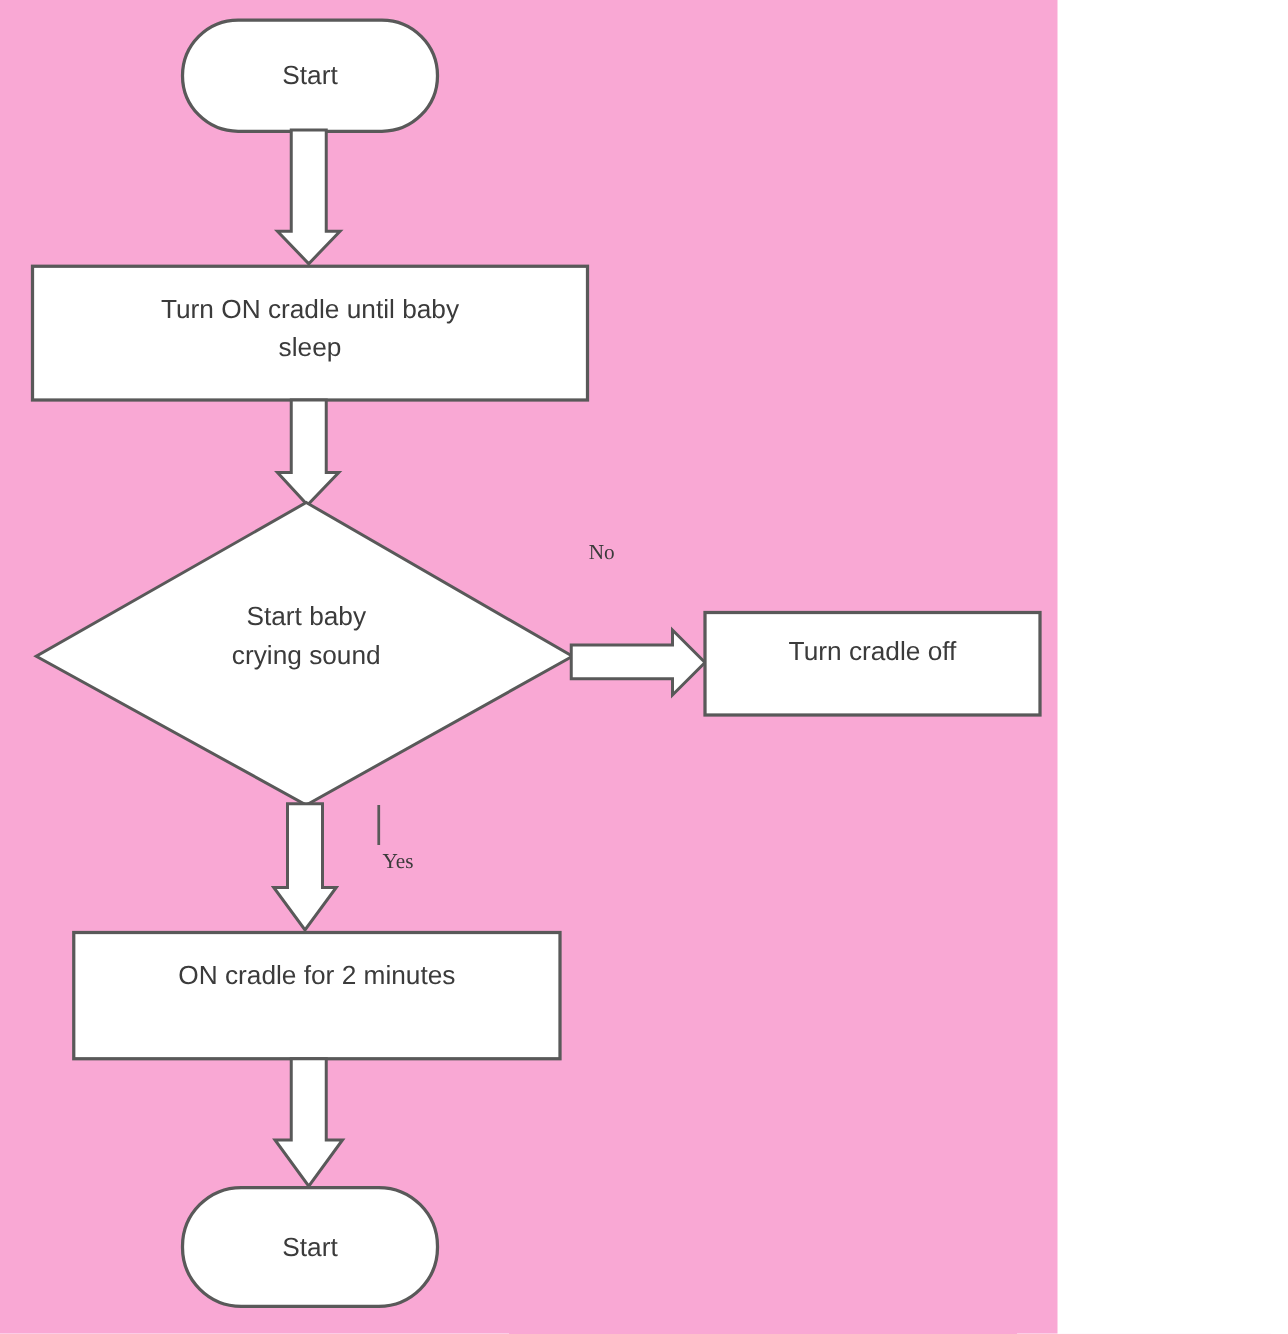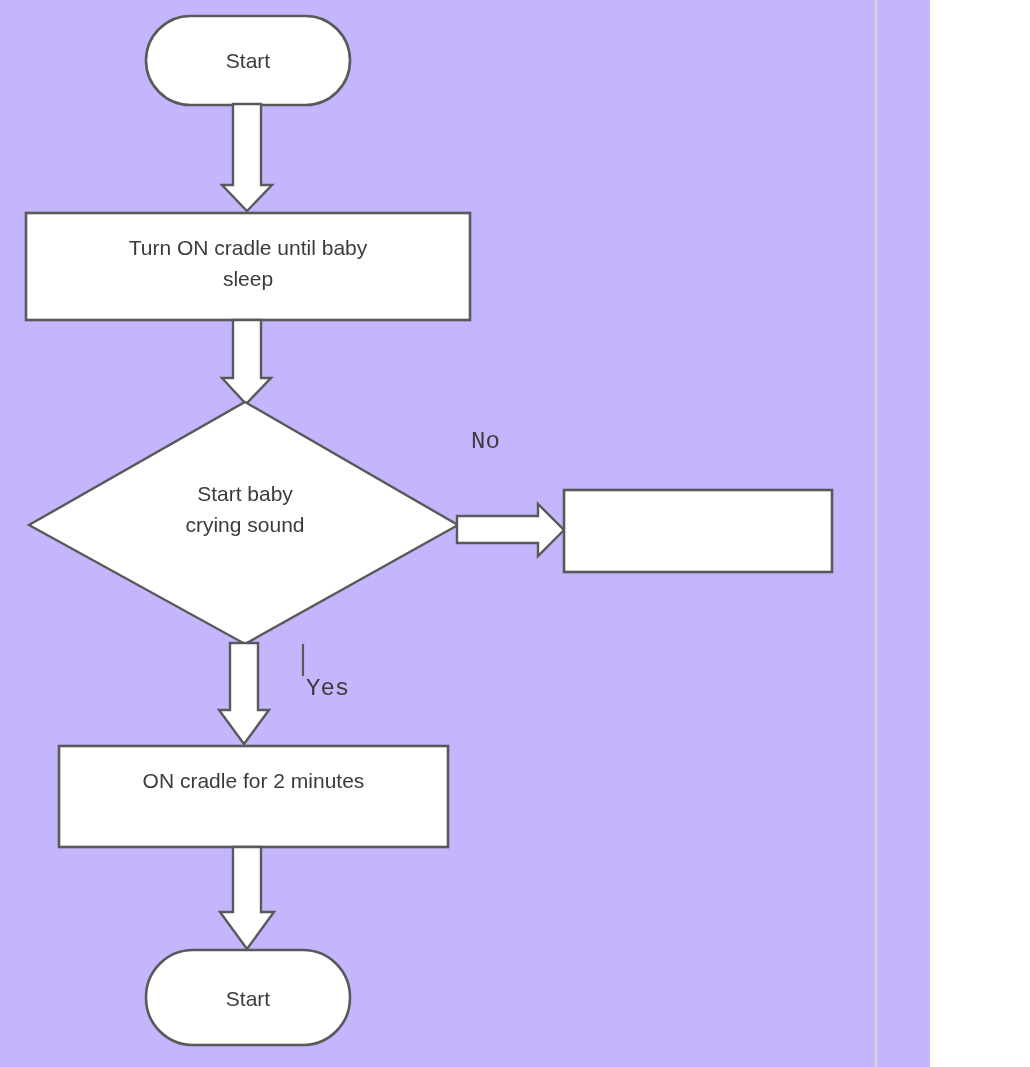--- a/index.html
+++ b/index.html
@@ -6,23 +6,23 @@
   html, body {
     margin: 0;
     padding: 0;
     background: #ffffff;
   }
   body {
     font-family: "Liberation Sans", sans-serif;
   }
   #canvas {
     position: relative;
-    width: 930px;
+    width: 846px;
     height: 1067px;
-    background: #c4b5fd;
+    background: #f9a8d4;
     overflow: hidden;
   }
   #flow-svg {
     position: absolute;
     left: 0;
     top: 0;
     width: 1030px;
     height: 1067px;
   }
   .node-label {
@@ -32,22 +32,22 @@
     font-family: "Liberation Sans", sans-serif;
     font-size: 21px;
     line-height: 31px;
     letter-spacing: 0px;
     white-space: pre-line;
     pointer-events: none;
   }
   .edge-label {
     position: absolute;
     color: #3b3b3b;
-    font-family: Liberation Mono, monospace;
-    font-size: 24px;
+    font-family: Liberation Serif, serif;
+    font-size: 17px;
     line-height: 24px;
   }
   .terminator-label { font-size: 21px; }
 </style>
 </head>
 <body>
 
 <div id="canvas">
 
   <svg id="flow-svg" viewBox="0 0 1030 1067">
@@ -80,20 +80,21 @@
   </svg>
 
   <div class="node-label terminator-label" style="left:146px; top:45px; width:204px;">Start</div>
 
   <div class="node-label" style="left:36px; top:232px; width:424px;">Turn ON cradle until baby
 sleep</div>
 
   <div class="node-label" style="left:120px; top:478px; width:250px;">Start baby
 crying sound</div>
 
+  <div class="node-label" style="left:574px; top:506px; width:248px;">Turn cradle off</div>
 
   <div class="node-label" style="left:69px; top:765px; width:369px;">ON cradle for 2 minutes</div>
 
   <div class="node-label terminator-label" style="left:146px; top:983px; width:204px;">Start</div>
 
   <div class="edge-label" style="left:471px; top:430px;">No</div>
 
   <div class="edge-label" style="left:306px; top:645px;margin-top:32px;">Yes</div>
 
 </div>

